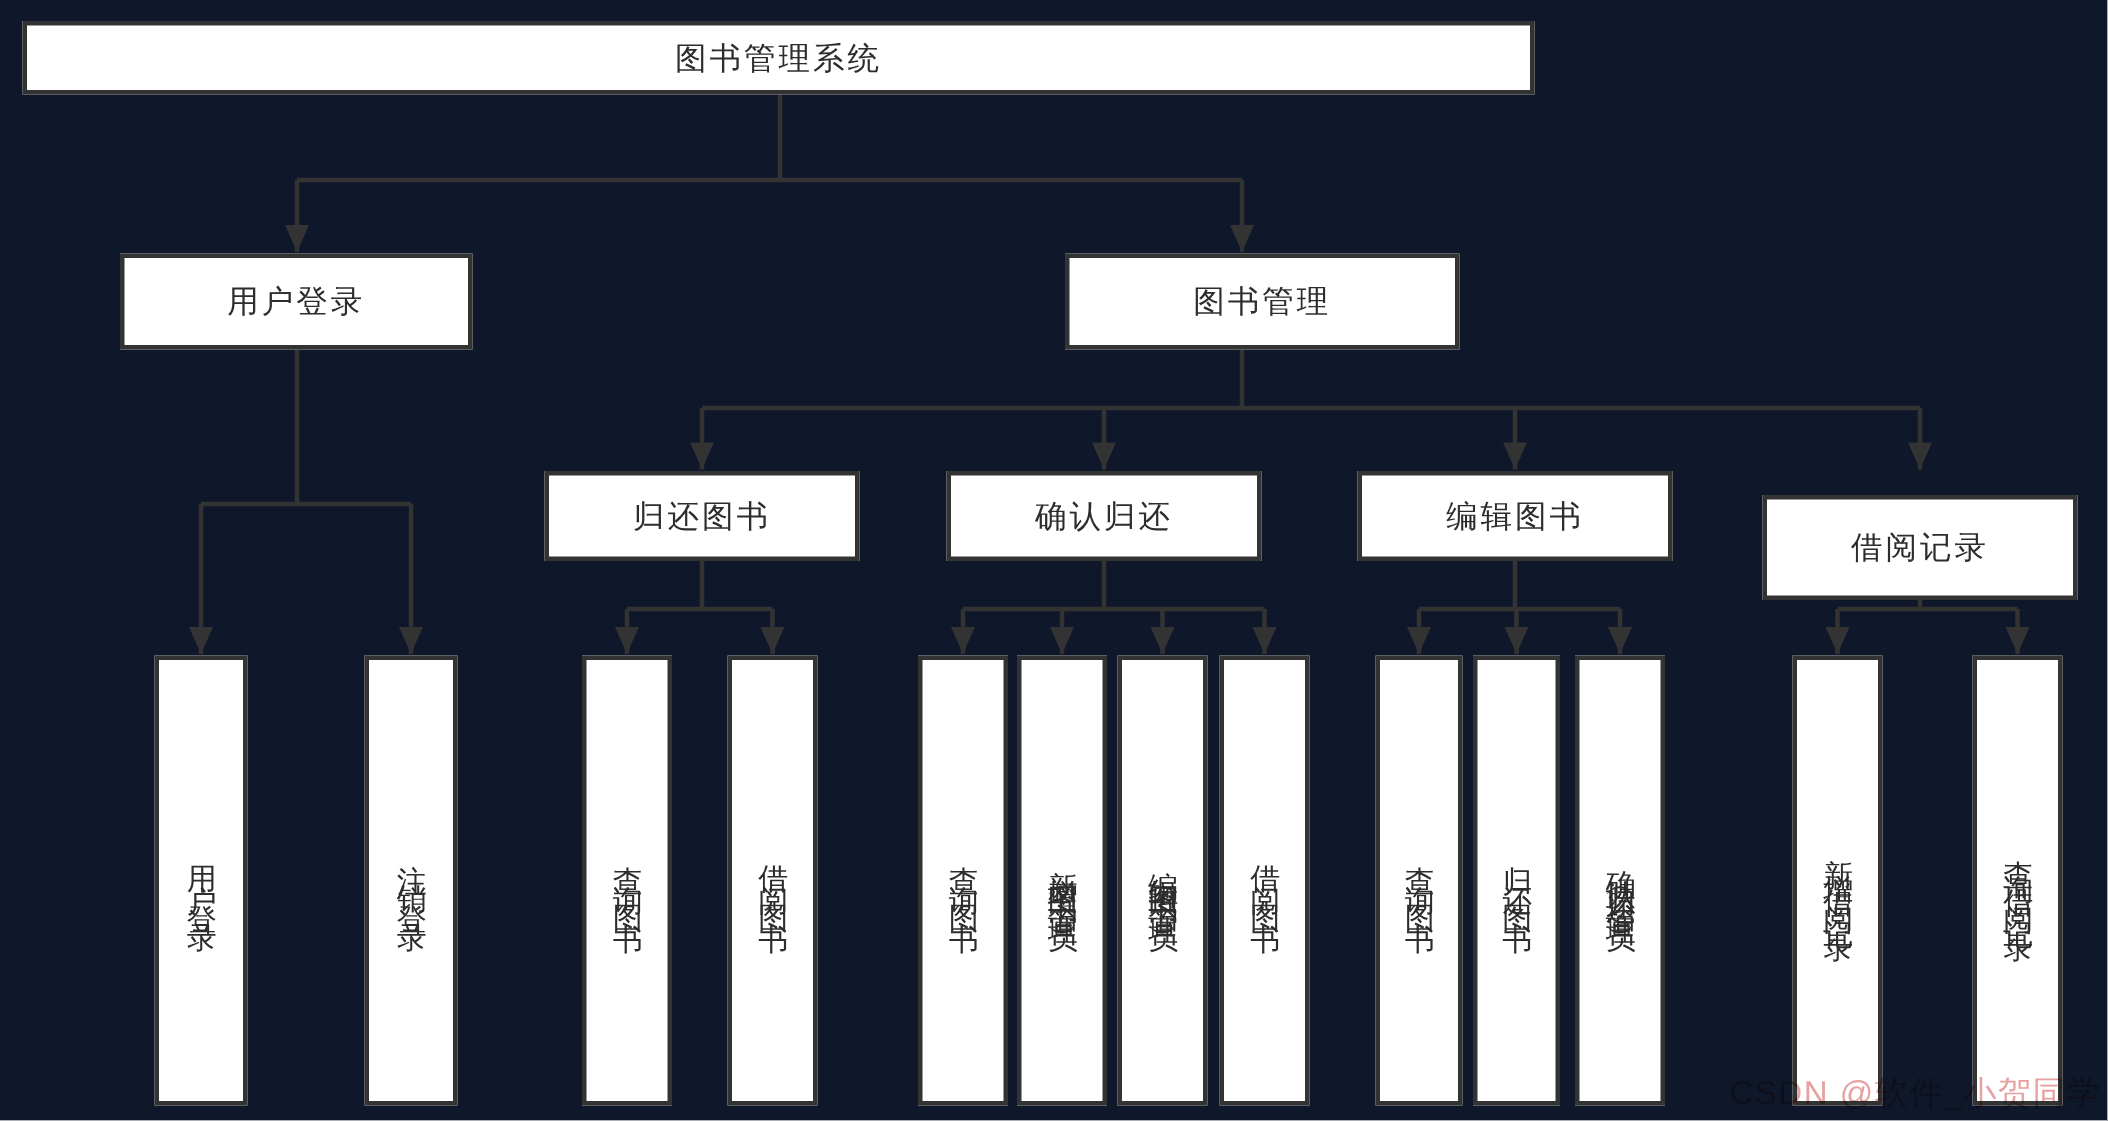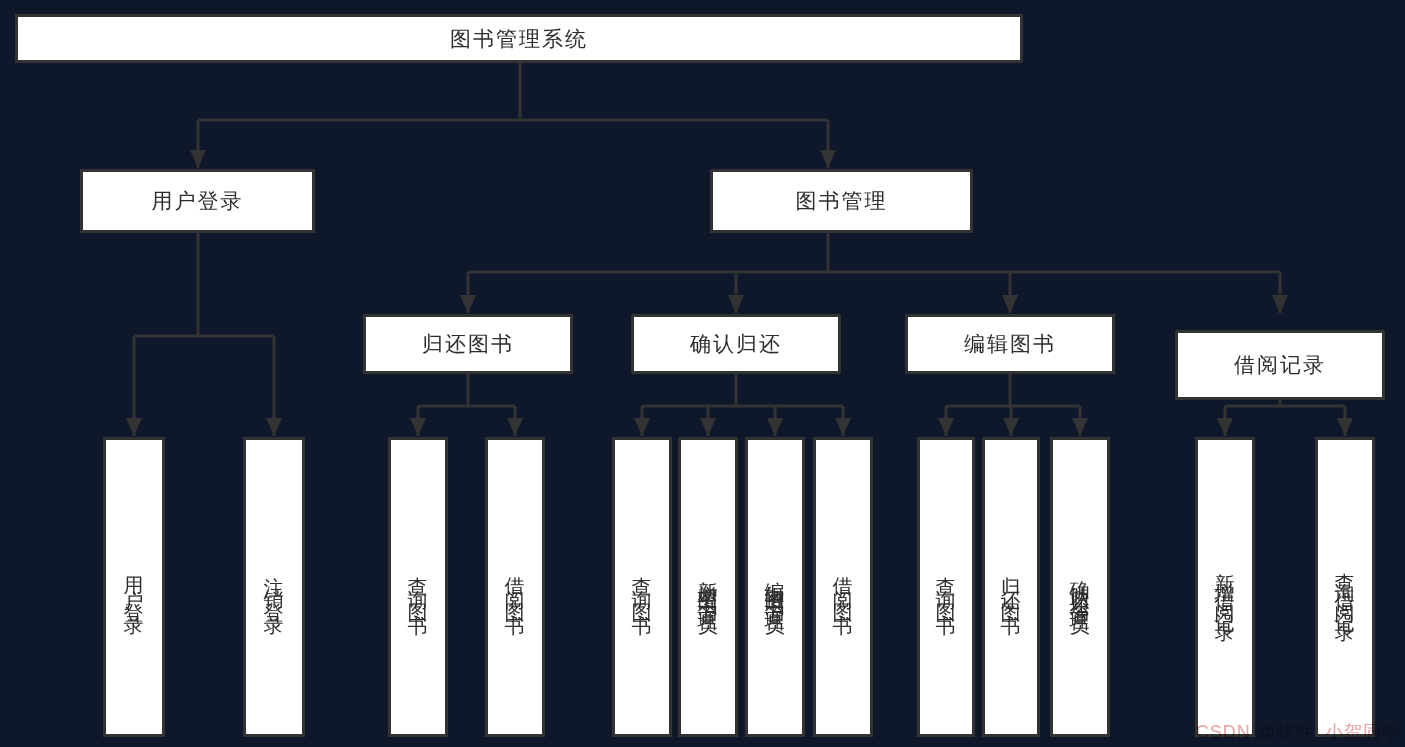--- a/index.html
+++ b/index.html
@@ -19,21 +19,21 @@
   .node.leaf { height:300px; }
   .vtext {
     writing-mode:vertical-rl; text-orientation:mixed;
     font-size:20px; line-height:1; white-space:nowrap; color:#2d2d2d;
   }
   .vtext.s4 { letter-spacing:13px; }
   .vtext.s6 { letter-spacing:10px; }
   .vtext.s9 { letter-spacing:5px; }
   .watermark {
     position:absolute; right:4px; bottom:3px;
-    font-size:18px; letter-spacing:1px;
+    font-size:22px; letter-spacing:1px;
     color:#e6a1a1; mix-blend-mode:multiply;
     white-space:nowrap; pointer-events:none;
   }
 </style>
 </head>
 <body>
 
 <div class="stage">
 
   <svg class="connectors" viewBox="0 0 1405 747" xmlns="http://www.w3.org/2000/svg">

